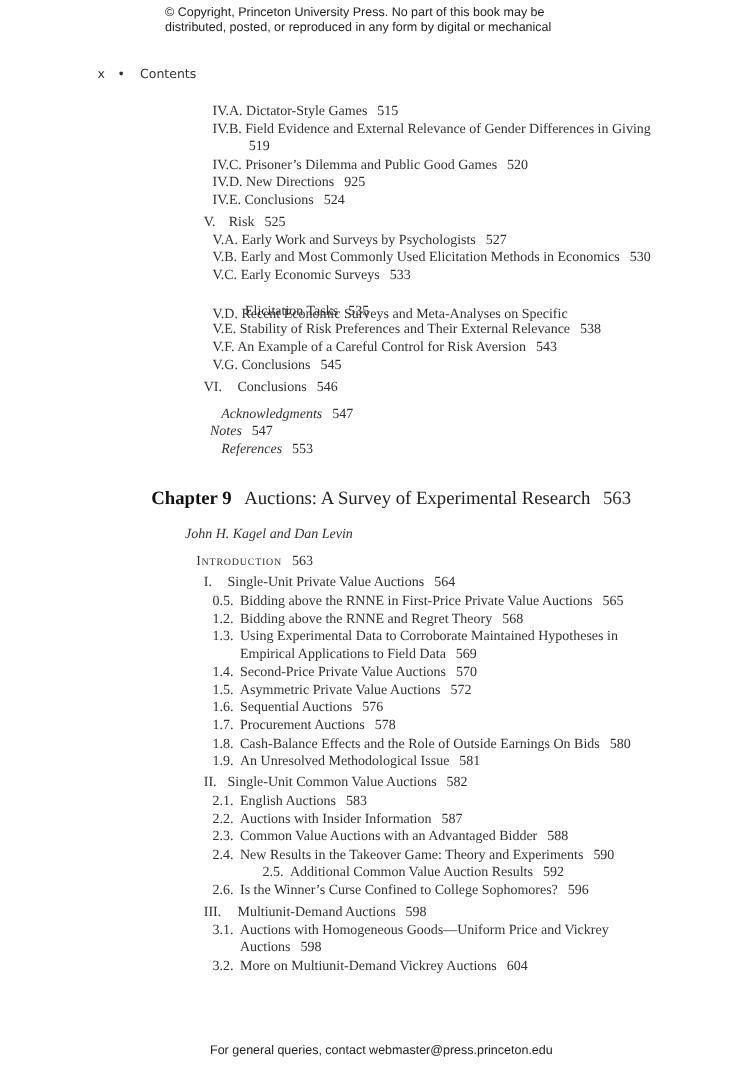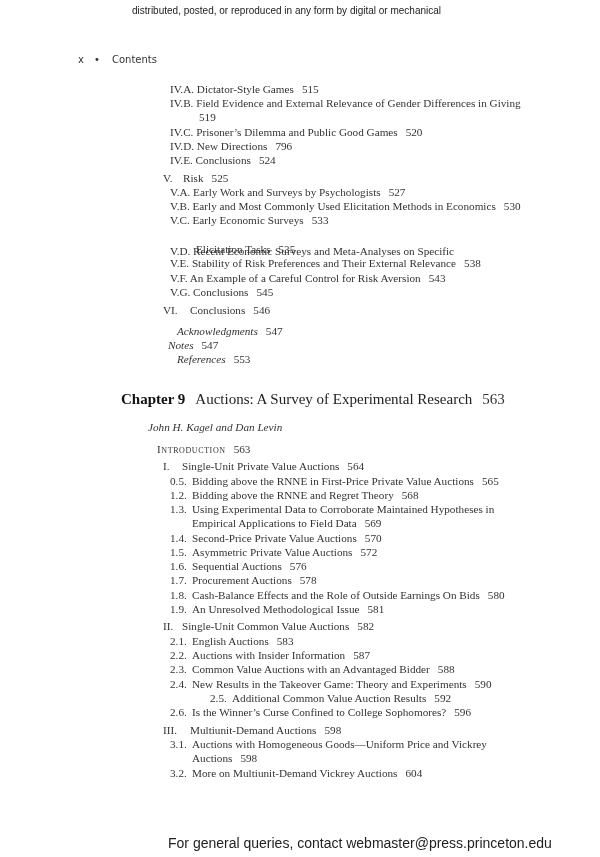--- a/index.html
+++ b/index.html
@@ -11,26 +11,27 @@
   .rh-bullet { width: 18px; }
   .toc { position: absolute; left: 0; top: 0; width: 600px; font-family: "Liberation Serif", serif; font-size: 11.2px; color: #333; }
   .line { position: absolute; white-space: nowrap; line-height: 14px; }
   .num { display: inline-block; }
   .pg { margin-left: 8px; }
   .italic { font-style: italic; }
   .chapter-num { font-weight: bold; color: #111; margin-right: 10px; }
   .chapter-title { color: #222; }
   .smallcaps { font-variant: small-caps; letter-spacing: 0.6px; font-size: 11px; }
   .chapter { font-size: 15px; }
-  .footer { position: absolute; left: 168px; top: 835px; font-family: "Liberation Sans", sans-serif; font-size: 14px; color: #222; }
+  .footer { position: absolute; left: 168px; top: 835px; font-family: "Liberation Sans", sans-serif; font-size: 10px; color: #222; }
 </style>
 </head>
 <body>
 
 <div class="copyright">
+  <div>© Copyright, Princeton University Press. No part of this book may be</div>
   <div>distributed, posted, or reproduced in any form by digital or mechanical</div>
 </div>
 
 <div class="running-head">
   <span class="rh-page">x</span><span class="rh-bullet">•</span><span>Contents</span>
 </div>
 
 <div class="toc">
 
   <div class="line" style="left:170px; top:82px;">
@@ -39,21 +40,21 @@
   <div class="line" style="left:170px; top:96px;">
     <span class="num">IV.B.</span> <span>Field Evidence and External Relevance of Gender Differences in Giving</span>
   </div>
   <div class="line" style="left:199px; top:110px;">
     <span>519</span>
   </div>
   <div class="line" style="left:170px; top:125px;">
     <span class="num">IV.C.</span> <span>Prisoner’s Dilemma and Public Good Games</span><span class="pg">520</span>
   </div>
   <div class="line" style="left:170px; top:139px;">
-    <span class="num">IV.D.</span> <span>New Directions</span><span class="pg">796</span>
+    <span class="num">IV.D.</span> <span>New Directions</span><span class="pg">925</span>
   </div>
   <div class="line" style="left:170px; top:153px;">
     <span class="num">IV.E.</span> <span>Conclusions</span><span class="pg">524</span>
   </div>
 
   <div class="line" style="left:163px; top:171px;">
     <span class="num" style="width:20px;">V.</span><span>Risk</span><span class="pg">525</span>
   </div>
   <div class="line" style="left:170px; top:185px;">
     <span class="num">V.A.</span> <span>Early Work and Surveys by Psychologists</span><span class="pg">527</span>

